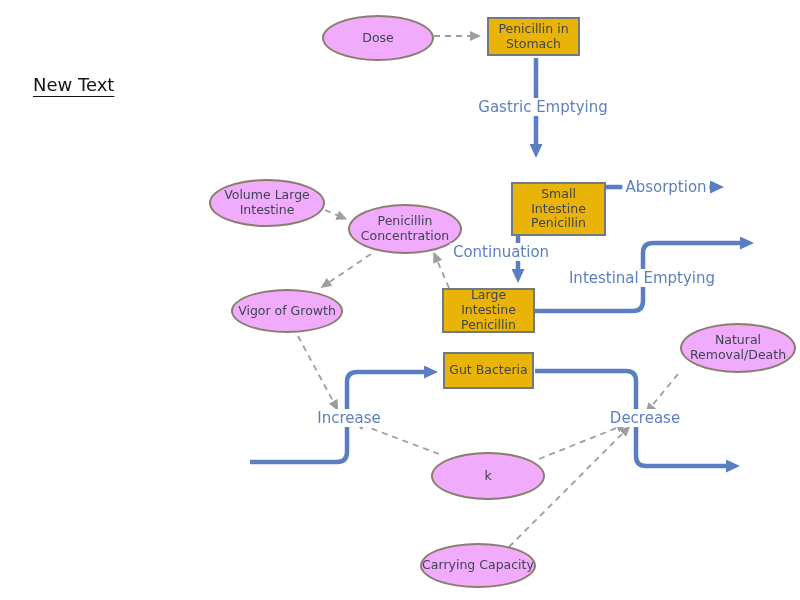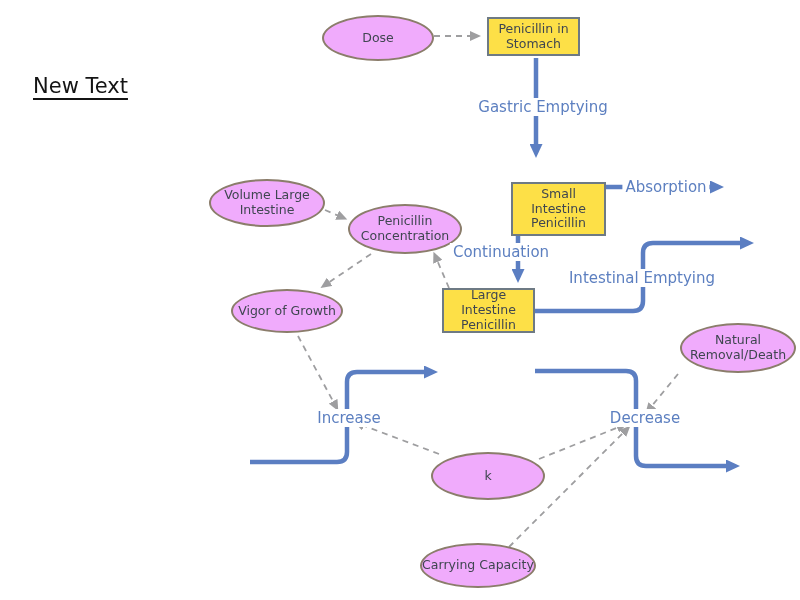--- a/index.html
+++ b/index.html
@@ -3,24 +3,24 @@
 <meta charset="utf-8">
 <style>
   html,body{margin:0;padding:0;background:#fff;font-family:"DejaVu Sans","Liberation Sans",sans-serif;}
   .canvas{position:relative;width:800px;height:600px;background:#ffffff;overflow:hidden;}
   svg.wires{position:absolute;left:0;top:0;}
   .pipe{stroke:#5B7EC2;stroke-width:4.5;fill:none;stroke-linejoin:round;}
   .dash{stroke:#9E9EA0;stroke-width:1.8;fill:none;stroke-dasharray:6 5;}
   .node{position:absolute;display:flex;align-items:center;justify-content:center;
         text-align:center;white-space:pre-line;color:#3F4650;font-size:12.5px;line-height:1.18;}
   .ellipse{background:#f0abfc;border:2px solid #8B7D6B;border-radius:50%;box-sizing:border-box;}
-  .box{background:#fde047;border:2px solid #6E7A84;box-sizing:border-box;}
+  .box{background:#eab308;border:2px solid #6E7A84;box-sizing:border-box;}
   .flow-label{position:absolute;transform:translate(-50%,-50%);background:#ffffff;
         color:#5C7FC0;font-size:15px;padding:0 3px;white-space:nowrap;}
-  .heading{position:absolute;left:33px;top:74px;font-size:21px;color:#141414;
+  .heading{position:absolute;left:33px;top:74px;font-size:18px;color:#141414;
         text-decoration:underline;text-underline-offset:5px;}
 </style>
 </head>
 <body>
 
 <div class="canvas">
 
   <svg class="wires" width="800" height="600" viewBox="0 0 800 600">
     <defs>
       <marker id="arrowBlue" markerWidth="15" markerHeight="13" refX="2" refY="6.5" orient="auto" markerUnits="userSpaceOnUse">
@@ -58,20 +58,23 @@
   <div class="node box" style="left:511px;top:161px;width:95px;height:54px;margin-top:21px;">
     <span>Small
 Intestine
 Penicillin</span>
   </div>
   <div class="node box" style="left:442px;top:288px;width:93px;height:45px;">
     <span>Large
 Intestine
 Penicillin</span>
   </div>
+  <div class="node box" style="left:443px;top:352px;width:91px;height:37px;">
+    <span>Gut Bacteria</span>
+  </div>
 
   <div class="node ellipse" style="left:322px;top:15px;width:112px;height:46px;">
     <span>Dose</span>
   </div>
   <div class="node ellipse" style="left:209px;top:179px;width:116px;height:48px;">
     <span>Volume Large
 Intestine</span>
   </div>
   <div class="node ellipse" style="left:348px;top:204px;width:114px;height:50px;">
     <span>Penicillin

